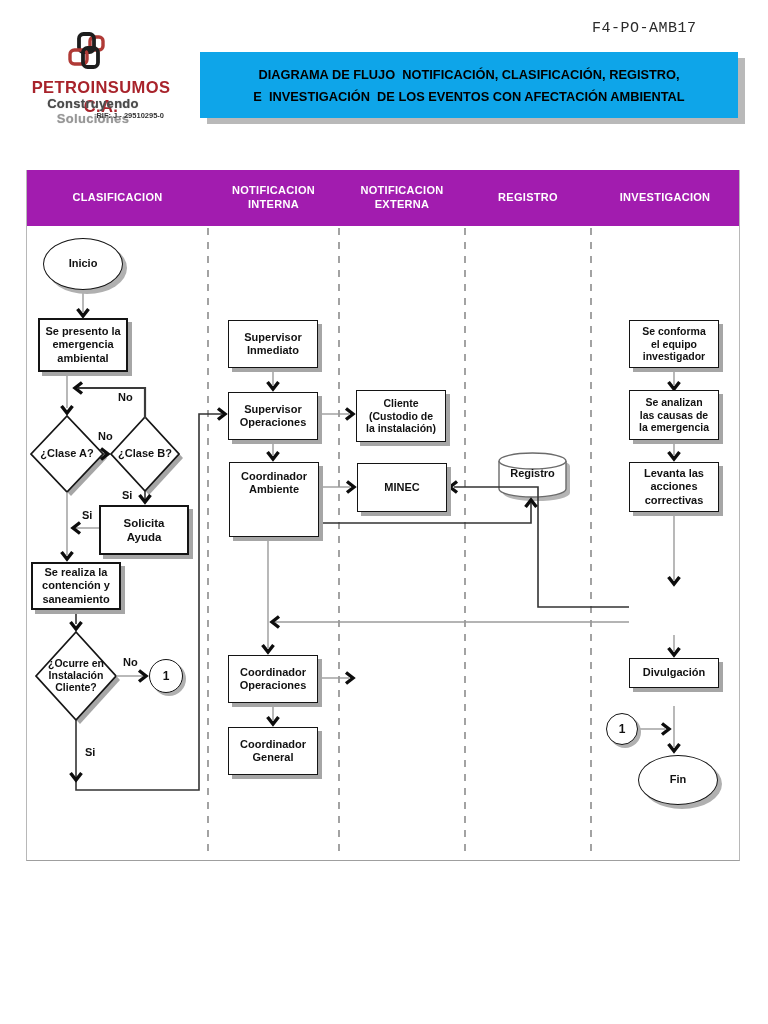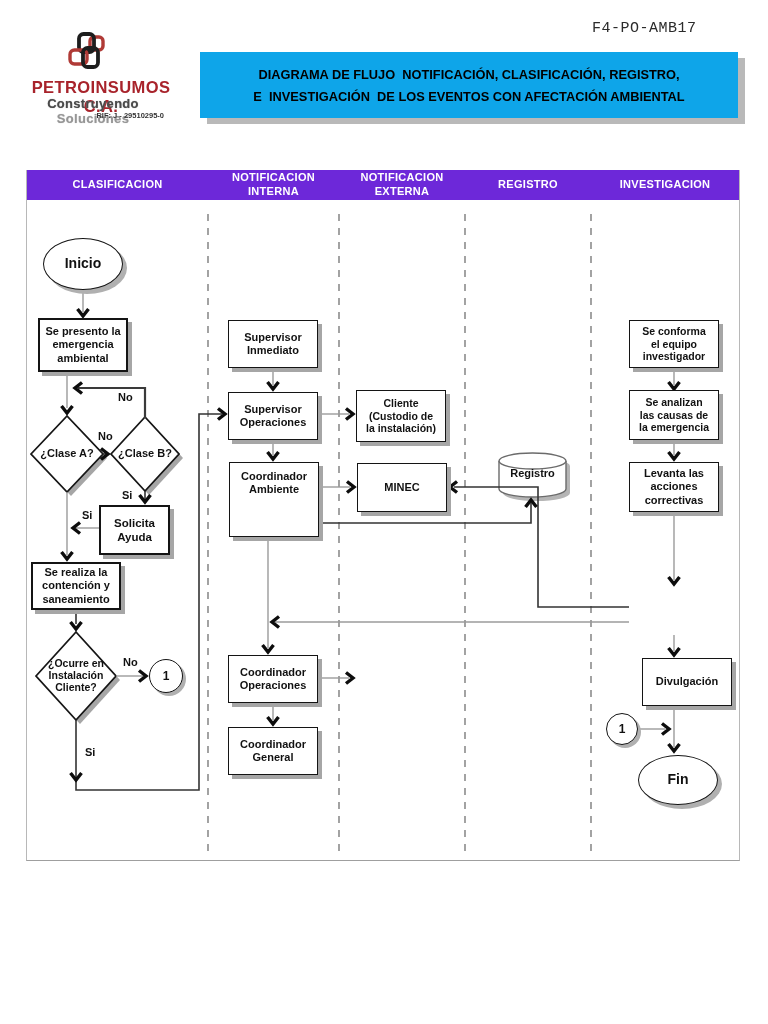--- a/index.html
+++ b/index.html
@@ -24,32 +24,32 @@
     box-shadow:7px 6px 0 #b9b9b9;display:flex;flex-direction:column;align-items:center;
     justify-content:center;gap:7px;
   }
   .banner .bline{font-weight:bold;font-size:12.8px;color:#000;white-space:pre;}
   
   #diagram{
     position:absolute;left:26px;top:170px;width:712px;height:690px;
     border-left:1px solid #b8b8b8;border-right:1px solid #b8b8b8;border-bottom:1px solid #9f9f9f;
     box-sizing:content-box;
   }
-  .colheads{position:absolute;left:0;top:0;width:712px;height:30px;background:#6d28d9;display:flex;}
+  .colheads{position:absolute;left:0;top:0;width:712px;height:56px;background:#a21caf;display:flex;}
   .colhead{display:flex;align-items:center;justify-content:center;color:#fff;font-weight:bold;
     font-size:11px;letter-spacing:0.3px;text-align:center;white-space:pre-line;line-height:1.25;}
   .c1{width:181px}.c2{width:131px}.c3{width:126px}.c4{width:126px}.c5{width:148px}
   #flowsvg{position:absolute;left:0;top:0;width:712px;height:690px;}
   
   .nbox{position:absolute;background:#fff;border:1.6px solid #141414;box-shadow:4px 4px 0 #a6a6a6;
     display:flex;align-items:center;justify-content:center;text-align:center;font-weight:bold;
     font-size:11px;line-height:1.22;white-space:pre-line;box-sizing:border-box;}
   .heavy{border-width:2.3px;}
   .topalign{align-items:flex-start;padding-top:7px;}
-  .oval{border-radius:50%;box-shadow:4px 4px 0 #b0b0b0;font-size:14px;}
+  .oval{border-radius:50%;box-shadow:4px 4px 0 #b0b0b0;font-size:11px;}
   .circle{border-radius:50%;box-shadow:3px 3px 0 #b0b0b0;font-size:12px;}
   .dlabel{position:absolute;font-weight:bold;font-size:11px;line-height:1.16;text-align:center;
     white-space:pre-line;pointer-events:none;}
   .small{font-size:10.5px;}
   .elabel{position:absolute;font-weight:bold;font-size:11px;color:#111;}
   .cyl-label{position:absolute;left:472px;top:297px;width:67px;text-align:center;
     font-weight:bold;font-size:11px;}
 </style>
 </head>
 <body>
@@ -181,21 +181,21 @@
     <div class="colhead c4">REGISTRO</div>
     <div class="colhead c5">INVESTIGACION</div>
   </div>
 
   <div class="nbox oval" style="left:16px;top:68px;width:80px;height:52px;">Inicio</div>
   <div class="nbox heavy" style="left:11px;top:148px;width:90px;height:54px;">Se presento la
 emergencia
 ambiental</div>
   <div class="dlabel" style="left:6px;top:277px;width:68px;">¿Clase A?</div>
   <div class="dlabel" style="left:84px;top:277px;width:68px;">¿Clase B?</div>
-  <div class="nbox heavy" style="left:72px;top:335px;width:71px;height:50px;font-size:11.5px;">Solicita
+  <div class="nbox heavy" style="left:72px;top:335px;width:90px;height:50px;font-size:11.5px;">Solicita
 Ayuda</div>
   <div class="nbox heavy" style="left:4px;top:392px;width:90px;height:48px;">Se realiza la
 contención y
 saneamiento</div>
   <div class="dlabel small" style="left:9px;top:487px;width:80px;">¿Ocurre en
 Instalación
 Cliente?</div>
   <div class="nbox circle" style="left:122px;top:489px;width:34px;height:34px;">1</div>
 
   <div class="nbox" style="left:201px;top:150px;width:90px;height:48px;">Supervisor
@@ -218,21 +218,21 @@
 
   <div class="nbox" style="left:602px;top:150px;width:90px;height:48px;font-size:10.5px;">Se conforma
 el equipo
 investigador</div>
   <div class="nbox" style="left:602px;top:220px;width:90px;height:50px;font-size:10.5px;">Se analizan
 las causas de
 la emergencia</div>
   <div class="nbox" style="left:602px;top:292px;width:90px;height:50px;">Levanta las
 acciones
 correctivas</div>
-  <div class="nbox" style="left:602px;top:488px;width:90px;height:48px;margin-left:13px;">Divulgación</div>
+  <div class="nbox" style="left:602px;top:488px;width:90px;height:30px;">Divulgación</div>
   <div class="nbox circle" style="left:579px;top:543px;width:32px;height:32px;">1</div>
   <div class="nbox oval" style="left:611px;top:585px;width:80px;height:50px;">Fin</div>
 
   <div class="elabel" style="left:91px;top:221px;">No</div>
   <div class="elabel" style="left:71px;top:260px;">No</div>
   <div class="elabel" style="left:95px;top:319px;">Si</div>
   <div class="elabel" style="left:55px;top:339px;">Si</div>
   <div class="elabel" style="left:96px;top:486px;">No</div>
   <div class="elabel" style="left:58px;top:576px;">Si</div>
 

